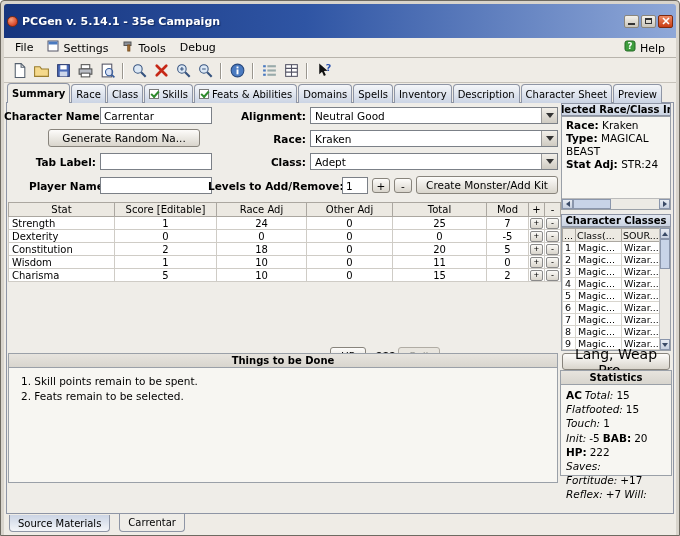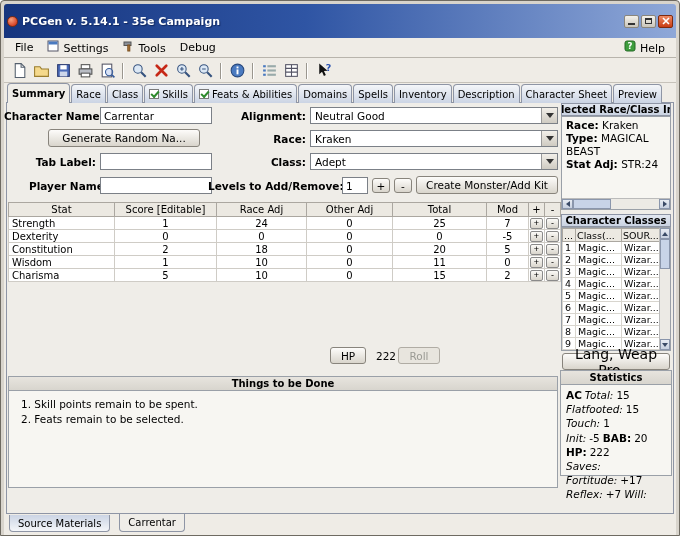--- a/index.html
+++ b/index.html
@@ -388,21 +388,21 @@
           <td class="pmcell"><button class="pm">+</button></td>
           <td class="pmcell"><button class="pm">-</button></td>
         </tr>
       </tbody>
     </table>
 
     <button class="btn" style="left:326px;top:309px;width:36px;height:17px">HP</button>
     <span class="plain" style="left:372px;top:312px">222</span>
     <button class="btn disabled" style="left:394px;top:309px;width:42px;height:17px">Roll</button>
 
-    <div class="panel" style="left:4px;top:338px;width:550px;height:112px">
+    <div class="panel" style="left:4px;top:315px;width:550px;height:130px">
       <div class="ptitle2">Things to be Done</div>
       <div class="pbody">
         <div>1. Skill points remain to be spent.</div>
         <div>2. Feats remain to be selected.</div>
       </div>
     </div>
 
     <div class="ptitle" style="left:557px;top:65px;width:110px">Selected Race/Class Info</div>
     <div class="panelbox" style="left:557px;top:78px;width:110px;height:94px;padding-bottom:12px">
       <div class="info-line"><b>Race:</b> <span>Kraken</span></div>

